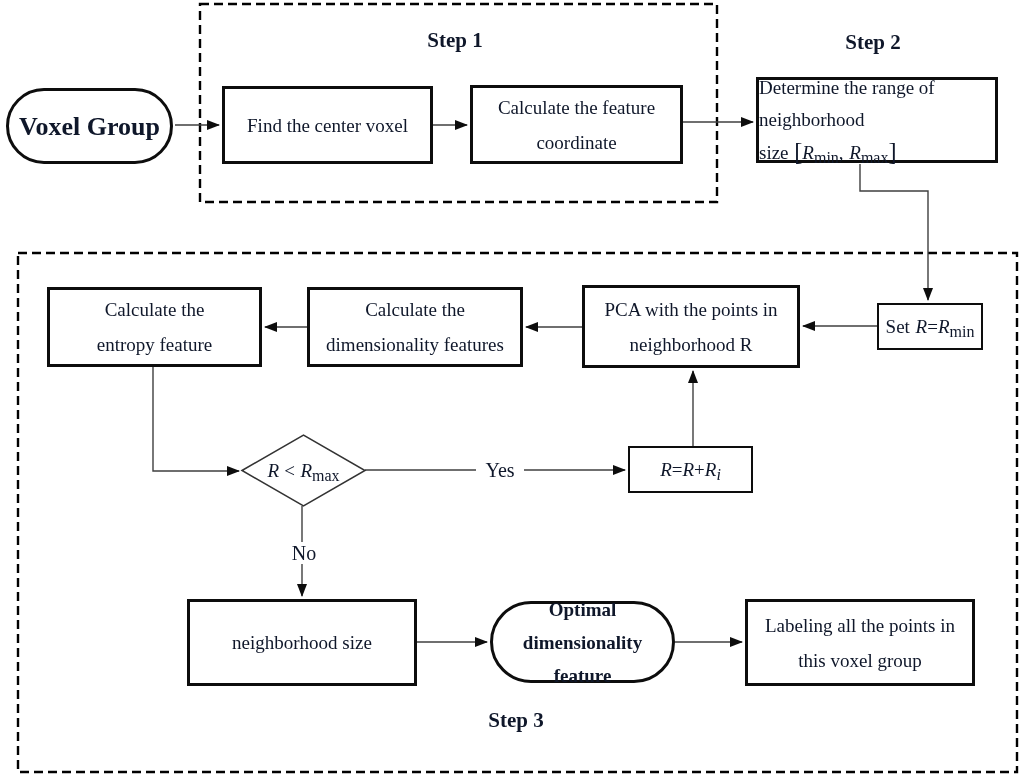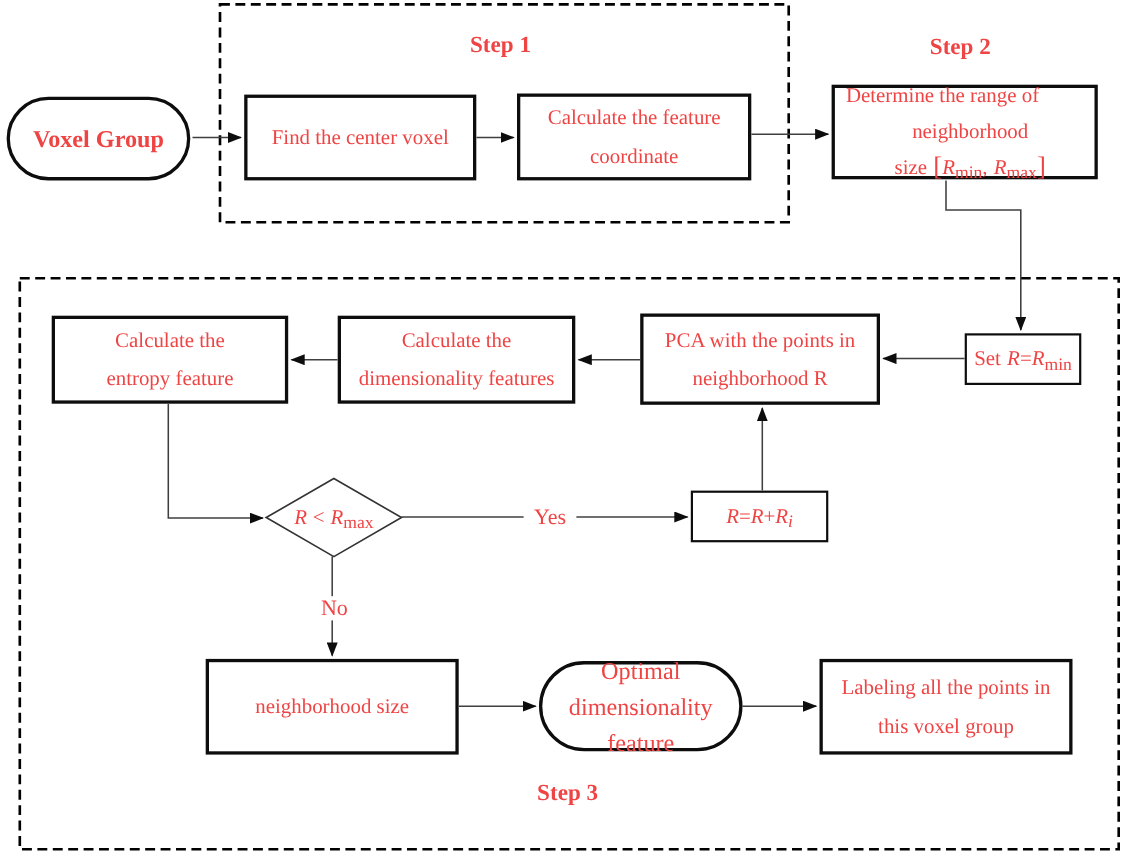--- a/index.html
+++ b/index.html
@@ -1,29 +1,29 @@
 <!DOCTYPE html>
 <html><head>
 <meta charset="utf-8">
 <style>
   html,body{margin:0;padding:0;background:#ffffff;}
   .canvas{
     position:relative;width:1024px;height:778px;background:#ffffff;overflow:hidden;
-    font-family:"Liberation Serif","DejaVu Serif",serif;color:#ef4444;
+    font-family:"Liberation Serif","DejaVu Serif",serif;color:#0f172a;
   }
   svg.wires{position:absolute;left:0;top:0;z-index:1;}
   .node{
     position:absolute;z-index:2;background:#ffffff;border:3px solid #0d0d0d;
     display:flex;flex-direction:column;align-items:center;justify-content:center;
     font-size:19px;line-height:35px;text-align:center;box-sizing:border-box;
   }
   .node.thin{border-width:2.5px;text-align:center;}
-  .terminator{border-radius:40px;font-weight:700;font-size:22px;}
-  .terminator.small{font-weight:400;font-size:22px;line-height:33px;border-radius:42px;}
-  .leftalign{align-items:flex-start;text-align:center;padding-left:10px;line-height:32px;}
+  .terminator{border-radius:40px;font-weight:700;font-size:26px;}
+  .terminator.small{font-weight:700;font-size:19px;line-height:33px;border-radius:42px;}
+  .leftalign{align-items:flex-start;text-align:left;line-height:32px;}
   .steplabel{
     position:absolute;z-index:2;font-weight:700;font-size:21px;text-align:center;
   }
   .edgelabel{
     position:absolute;z-index:3;background:#ffffff;font-size:20px;text-align:center;
     padding:0 3px;line-height:22px;
   }
   .mi{font-style:italic;}
   sub.ms{font-size:16px;line-height:0;vertical-align:-4px;letter-spacing:0;}
   sub.ms.it{font-style:italic;}

